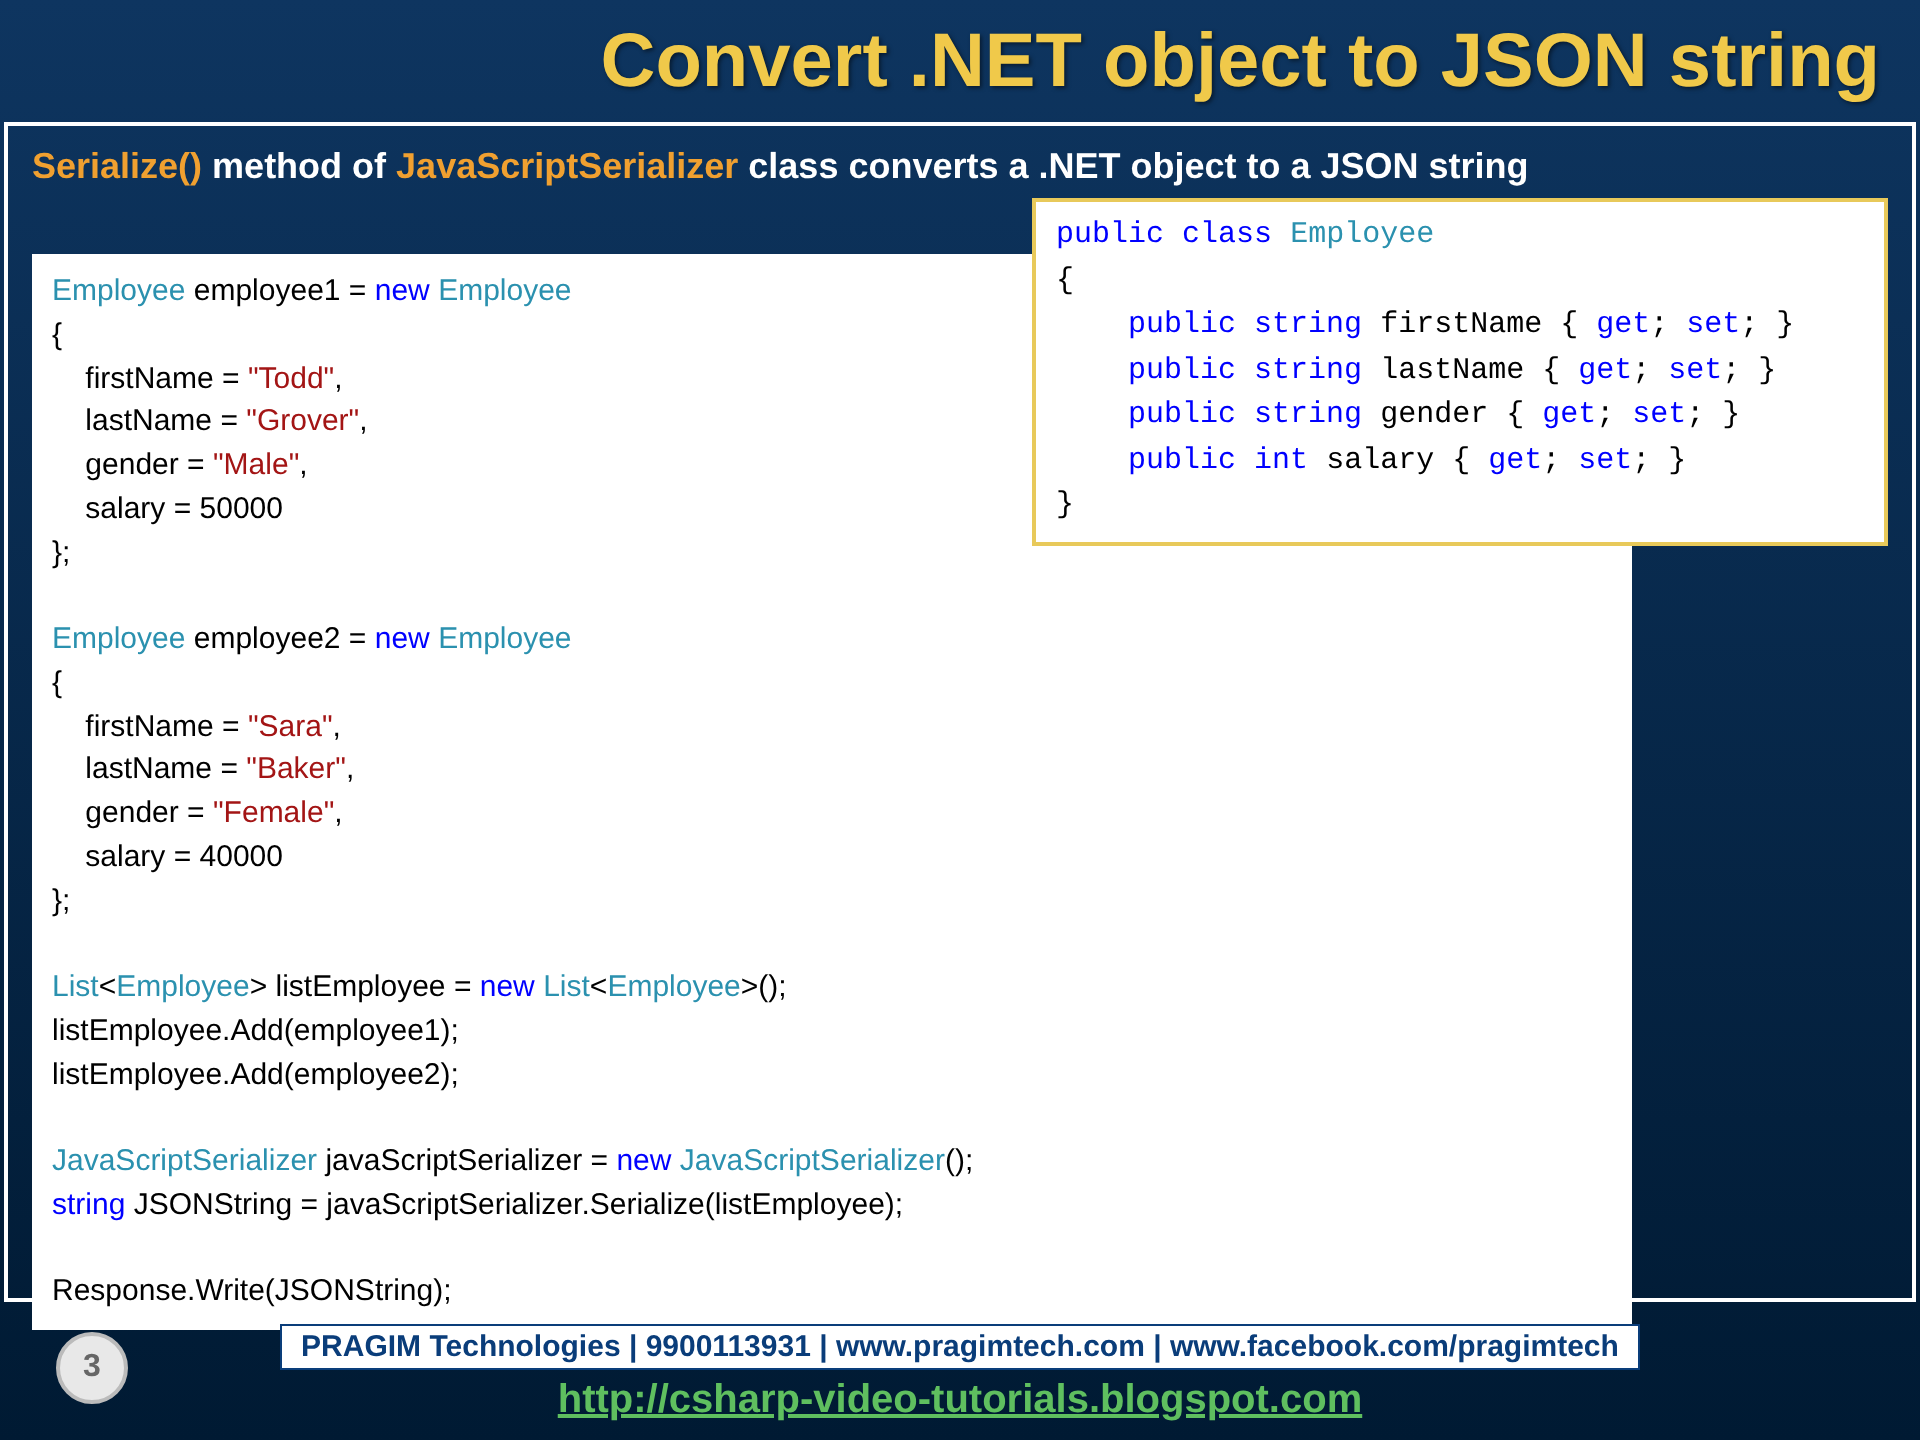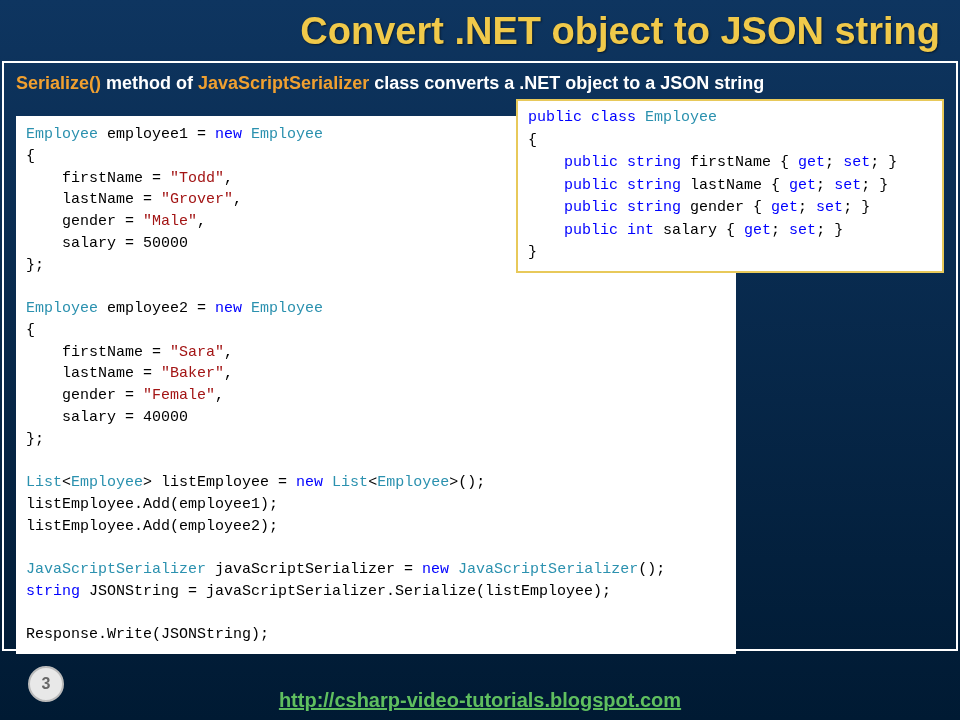--- a/index.html
+++ b/index.html
@@ -28,29 +28,29 @@
     }
     .subtitle {
       color: #fff;
       font-size: 18px;
       font-weight: bold;
       margin-bottom: 10px;
     }
     .subtitle .highlight-orange { color: #f0a030; }
     .code-main {
       background: #fff;
-      font-family: Liberation Mono, monospace;
+      font-family: Liberation Sans, sans-serif;
       font-size: 15px;
       line-height: 1.45;
       padding: 8px 10px;
-      width: 720px;
+      width: 800px;
       white-space: pre;
       color: #000;
       position: absolute;
-      top: 53px;
+      top: 64px;
       left: 12px;
     }
     .code-class {
       background: #fff;
       border: 2px solid #e8c95a;
       font-family: Consolas, 'Courier New', monospace;
       font-size: 15px;
       line-height: 1.5;
       padding: 6px 10px;
       white-space: pre;
@@ -141,15 +141,15 @@
 <span>    </span><span class="kw-blue">public</span><span> </span><span class="kw-blue">string</span><span> firstName { </span><span class="kw-blue">get</span><span>; </span><span class="kw-blue">set</span><span>; }</span>
 <span>    </span><span class="kw-blue">public</span><span> </span><span class="kw-blue">string</span><span> lastName { </span><span class="kw-blue">get</span><span>; </span><span class="kw-blue">set</span><span>; }</span>
 <span>    </span><span class="kw-blue">public</span><span> </span><span class="kw-blue">string</span><span> gender { </span><span class="kw-blue">get</span><span>; </span><span class="kw-blue">set</span><span>; }</span>
 <span>    </span><span class="kw-blue">public</span><span> </span><span class="kw-blue">int</span><span> salary { </span><span class="kw-blue">get</span><span>; </span><span class="kw-blue">set</span><span>; }</span>
 <span>}</span></div>
 </div>
 
 <div class="page-circle">3</div>
 
 <div class="footer">
-  <br>
+  <div class="footer-bar">PRAGIM Technologies | 9900113931 | www.pragimtech.com | www.facebook.com/pragimtech</div><br>
   <a class="footer-link">http://csharp-video-tutorials.blogspot.com</a>
 </div>
 
 </body></html>

